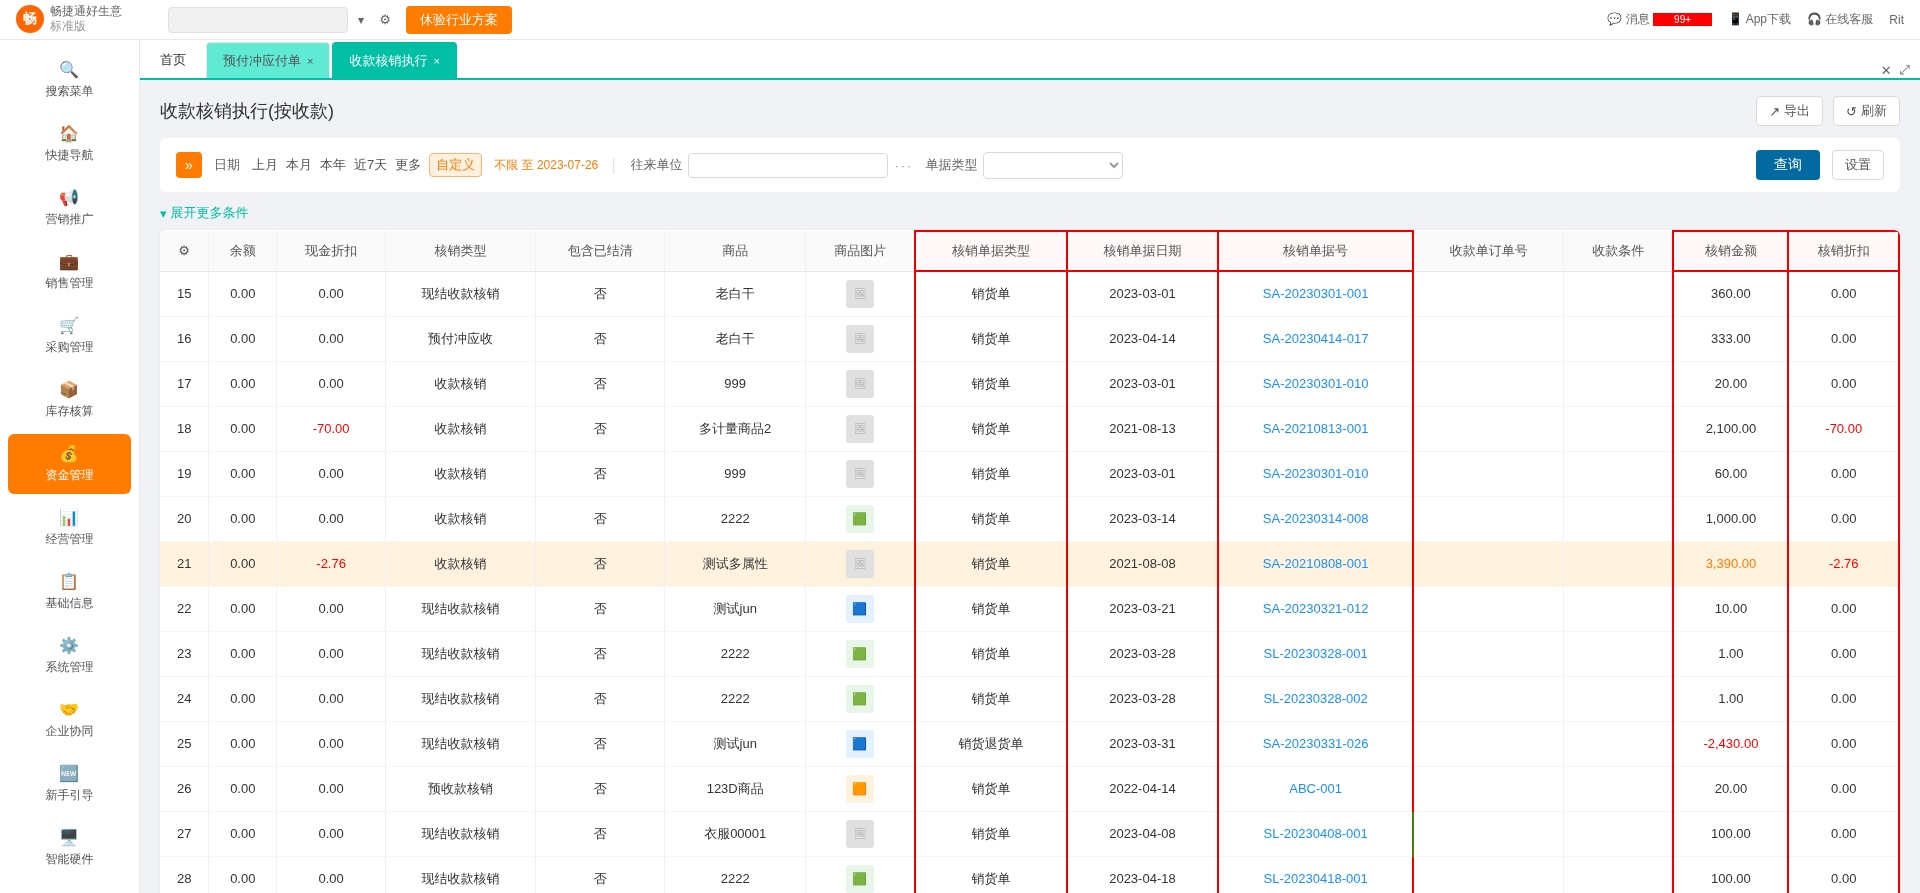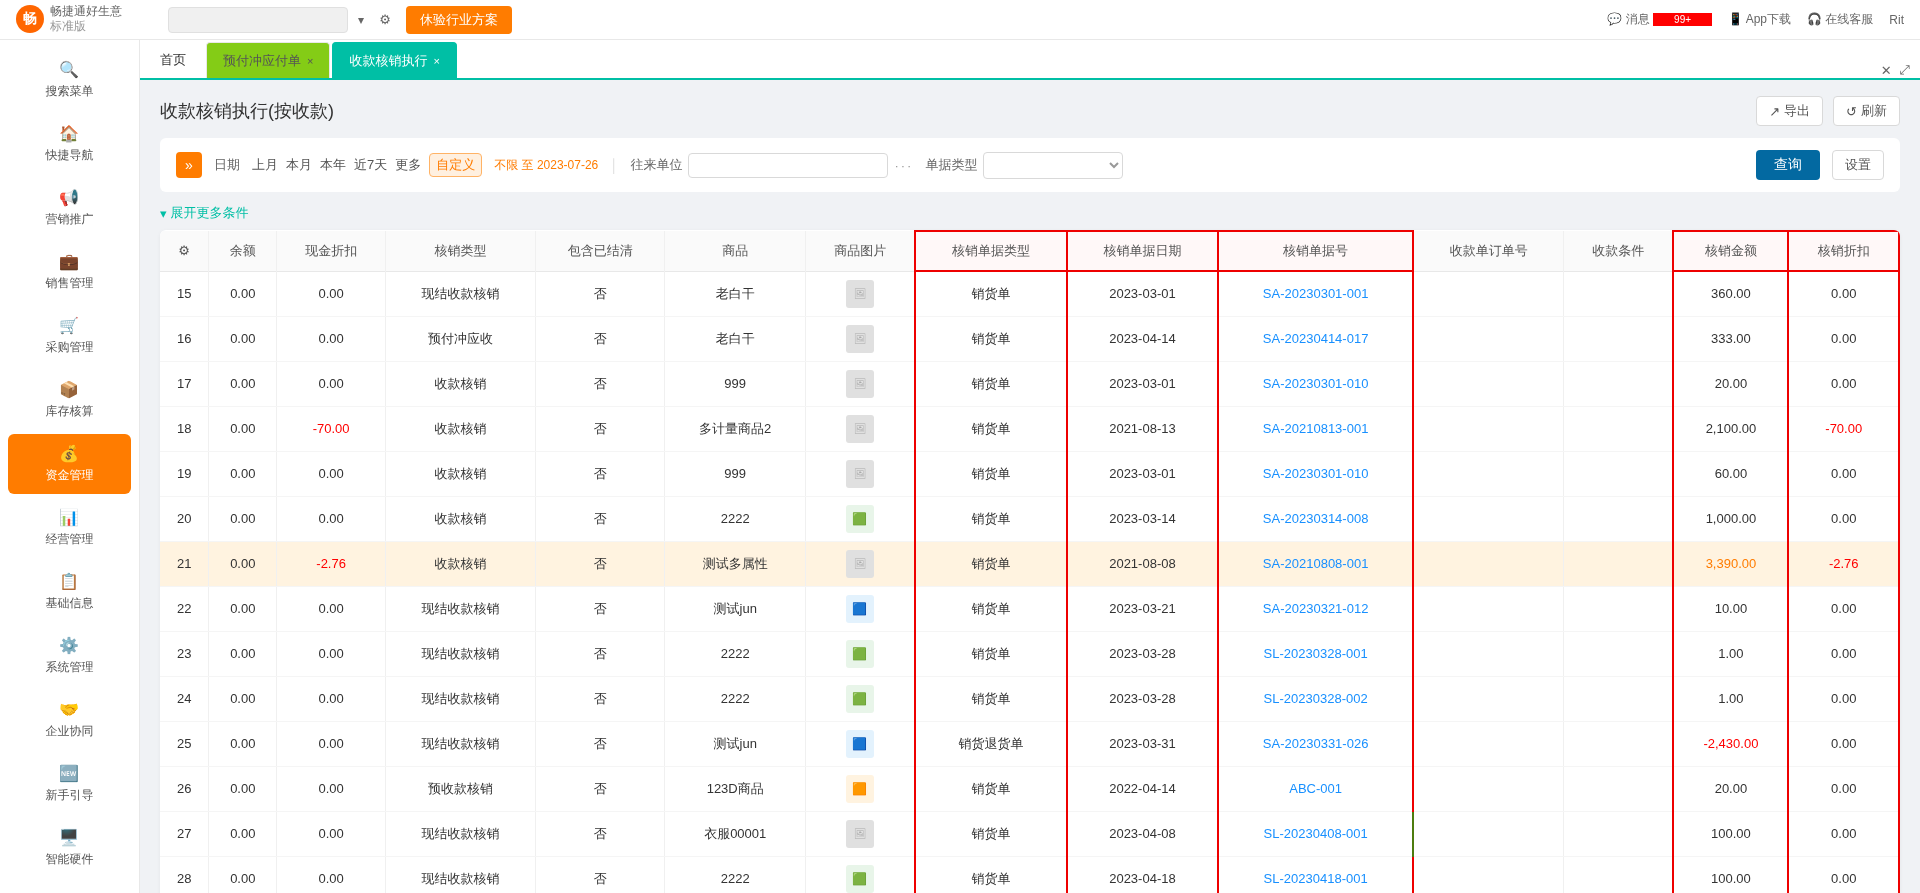--- a/index.html
+++ b/index.html
@@ -120,21 +120,21 @@
       padding: 0 16px;
       display: flex;
       align-items: center;
       gap: 6px;
       cursor: pointer;
       font-size: 13px;
       color: #555;
       border: 1px solid #e8e8e8;
       border-bottom: none;
       border-radius: 4px 4px 0 0;
-      background: #84cc16;
+      background: #5eead4;
       margin-right: 2px;
     }
     .tab.active {
       background: #00bfa5;
       color: #fff;
       border-color: #00bfa5;
     }
     .tab-home {
       height: 36px;
       padding: 0 20px;

